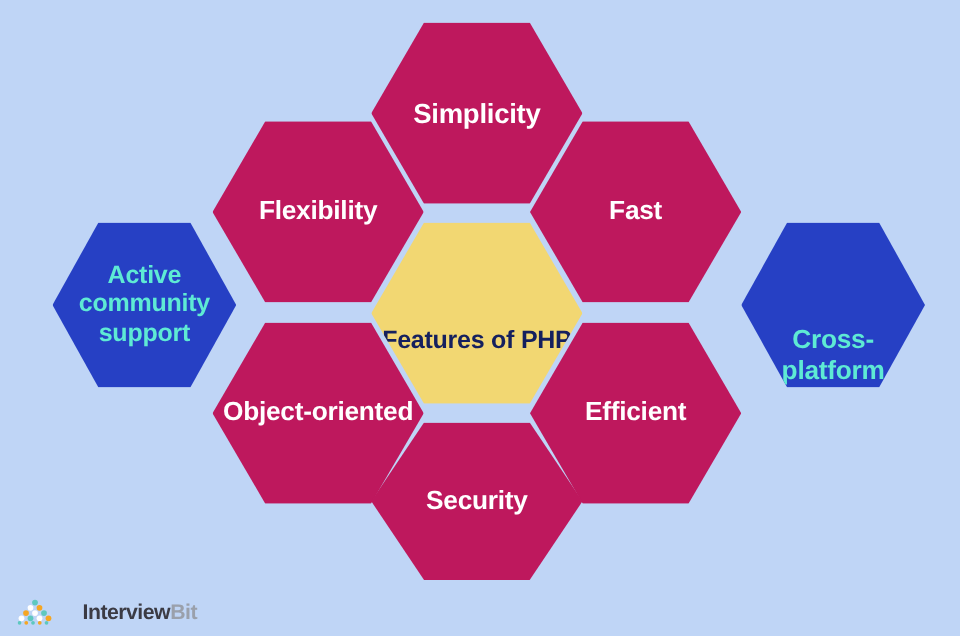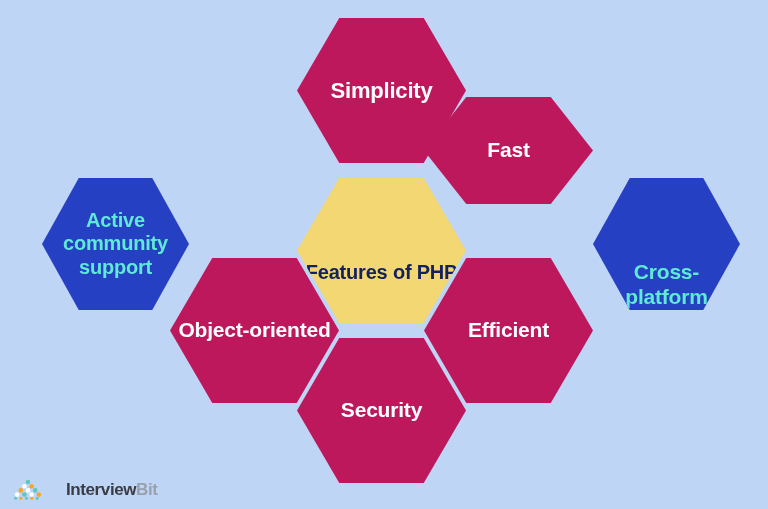--- a/index.html
+++ b/index.html
@@ -40,27 +40,27 @@
   .hex.blue  { background: #be185d; }
   .hex.blue  .label { color: #ffffff; }
   .hex.navy  { background: #2640c4; }
   .hex.navy  .label { color: #5eead4; }
   .hex.gold  { background: #f2d772; }
   .hex.gold  .label { color: #15205e; margin-top: 44px; }
 
   
   .hex-top        { left: 297px; top: 18px;  width: 169px; height: 145px; }
   .hex-upper-left { left: 170px; top: 97px;  width: 169px; height: 145px; }
-  .hex-upper-right{ left: 424px; top: 97px;  width: 169px; height: 107px; }
+  .hex-upper-right{ left: 424px; top: 97px;  width: 169px; height: 145px; }
   .hex-left       { left: 42px;  top: 178px; width: 147px; height: 132px; }
   .hex-center     { left: 297px; top: 178px; width: 169px; height: 145px; }
   .hex-right      { left: 593px; top: 178px; width: 147px; height: 132px; align-items: flex-end; }
   .hex-lower-left { left: 170px; top: 258px; width: 169px; height: 145px; }
   .hex-lower-right{ left: 424px; top: 258px; width: 169px; height: 145px; }
-  .hex-bottom     { left: 297px; top: 338px; width: 169px; height: 145px; }
+  .hex-bottom     { left: 297px; top: 338px; width: 169px; height: 126px; }
 
   .fs-22 { font-size: 22px; }
   .fs-21 { font-size: 21px; }
   .fs-20 { font-size: 20px; }
 
   
   #logo {
     position: absolute;
     left: 14px;
     bottom: 9px;
@@ -80,20 +80,23 @@
 </style>
 </head>
 <body>
 
 <div id="canvas">
 
   <div class="hex blue hex-top">
     <span class="label fs-22">Simplicity</span>
   </div>
 
+  <div class="hex blue hex-upper-left">
+    <span class="label fs-21">Flexibility</span>
+  </div>
 
   <div class="hex blue hex-upper-right">
     <span class="label fs-21">Fast</span>
   </div>
 
   <div class="hex navy hex-left">
     <span class="label fs-20">Active community support</span>
   </div>
 
   <div class="hex gold hex-center">

